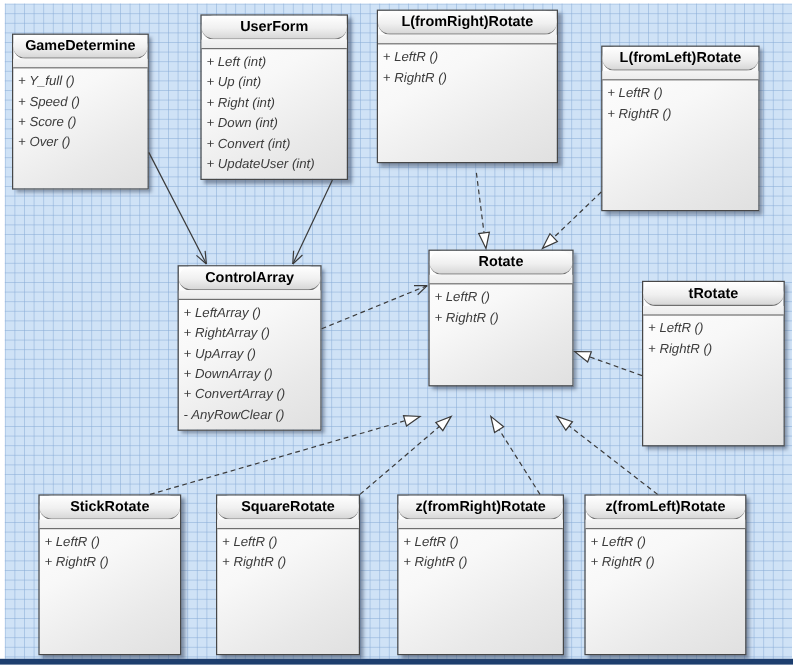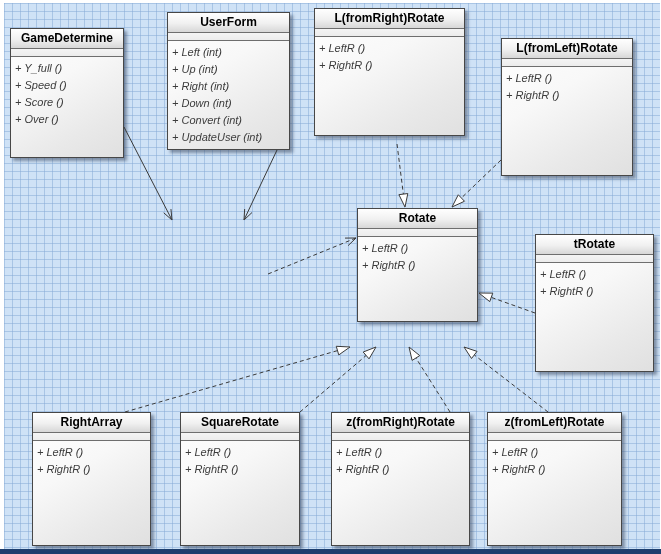--- a/index.html
+++ b/index.html
@@ -12,21 +12,21 @@
           linear-gradient(90deg, rgba(138,173,215,.55) 1px, transparent 1px);
         background-size:8px 8px;}
   #bottom-bar{position:absolute;left:0;bottom:0;width:100%;height:5px;background:#1d3e6e;}
   #nodes{position:absolute;left:0;top:0;width:661px;height:554px;z-index:1;}
   #wires{position:absolute;left:0;top:0;width:661px;height:554px;z-index:2;pointer-events:none;}
   .class-node{position:absolute;box-sizing:border-box;border:1px solid #474747;
         background:linear-gradient(150deg,#ffffff 0%,#f8f8f8 40%,#e9e9e9 75%,#e0e0e0 100%);
         box-shadow:3px 3px 3px rgba(60,75,100,.55);}
   .class-title{height:19px;line-height:19px;text-align:center;font-weight:bold;font-size:12px;
         color:#000;background:linear-gradient(#ffffff,#f0f0f0 55%,#d7d7d7);
-        border-bottom:1px solid #6e6e6e;white-space:nowrap;overflow:hidden;}
+        border-bottom:1px solid #6e6e6e;white-space:nowrap;overflow:hidden;border-radius:10px;}
   .class-attrs{height:7px;border-bottom:1px solid #6e6e6e;
         background:linear-gradient(#f4f4f4,#ececec);}
   .class-methods{padding:3px 0 0 4px;font-style:italic;}
   .member{font-size:11px;line-height:17px;color:#3c3c3c;white-space:nowrap;}
 </style>
 </head>
 <body>
 
 <div id="stage">
   <div id="grid"></div>
@@ -62,38 +62,50 @@
         </div>
       </div>
       <div class="class-node" style="left: 501px; top: 38px; width: 132px; height: 138px;">
         <div class="class-title">L(fromLeft)Rotate</div>
         <div class="class-attrs"></div>
         <div class="class-methods">
           <div class="member">+ LeftR ()</div>
           <div class="member">+ RightR ()</div>
         </div>
       </div>
+      <div class="class-node" style="left: 148px; top: 221px; width: 120px; height: 138px;">
+        <div class="class-title">ControlArray</div>
+        <div class="class-attrs"></div>
+        <div class="class-methods">
+          <div class="member">+ LeftArray ()</div>
+          <div class="member">+ RightArray ()</div>
+          <div class="member">+ UpArray ()</div>
+          <div class="member">+ DownArray ()</div>
+          <div class="member">+ ConvertArray ()</div>
+          <div class="member">- AnyRowClear ()</div>
+        </div>
+      </div>
       <div class="class-node" style="left: 357px; top: 208px; width: 121px; height: 114px;">
         <div class="class-title">Rotate</div>
         <div class="class-attrs"></div>
         <div class="class-methods">
           <div class="member">+ LeftR ()</div>
           <div class="member">+ RightR ()</div>
         </div>
       </div>
       <div class="class-node" style="left: 535px; top: 234px; width: 119px; height: 138px;">
         <div class="class-title">tRotate</div>
         <div class="class-attrs"></div>
         <div class="class-methods">
           <div class="member">+ LeftR ()</div>
           <div class="member">+ RightR ()</div>
         </div>
       </div>
       <div class="class-node" style="left: 32px; top: 412px; width: 119px; height: 134px;">
-        <div class="class-title">RightArray</div>
+        <div class="class-title">StickRotate</div>
         <div class="class-attrs"></div>
         <div class="class-methods">
           <div class="member">+ LeftR ()</div>
           <div class="member">+ RightR ()</div>
         </div>
       </div>
       <div class="class-node" style="left: 180px; top: 412px; width: 120px; height: 134px;">
         <div class="class-title">SquareRotate</div>
         <div class="class-attrs"></div>
         <div class="class-methods">

